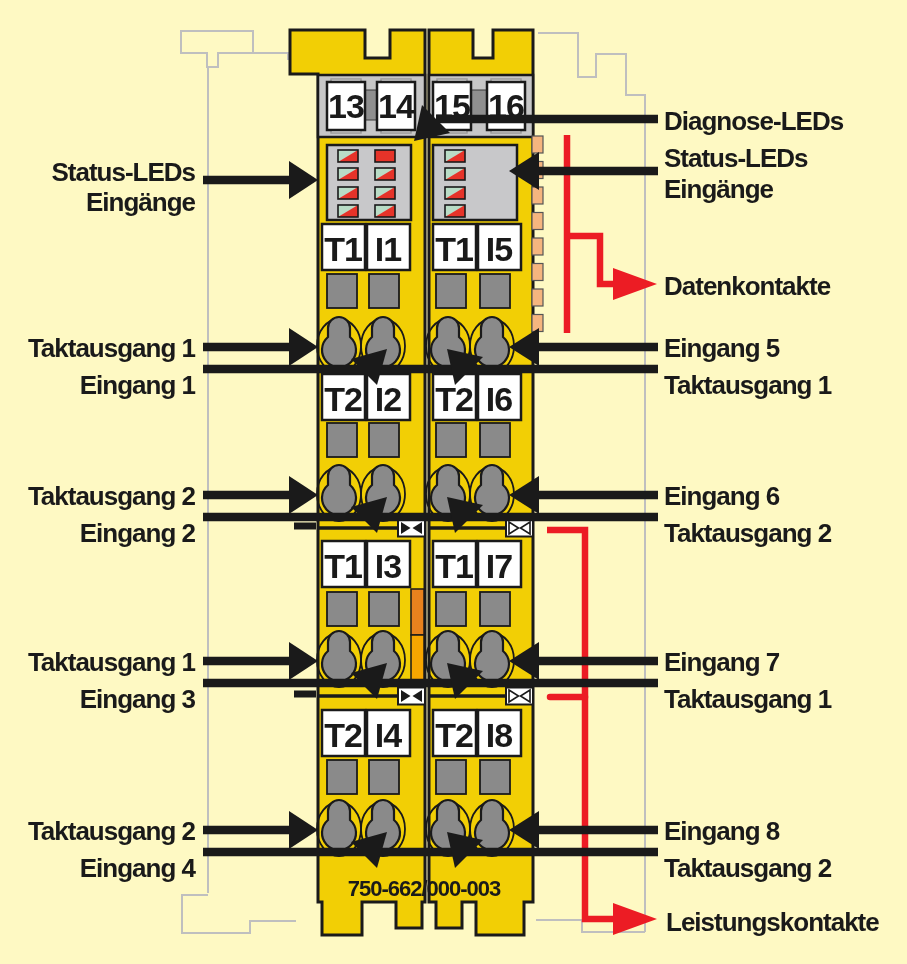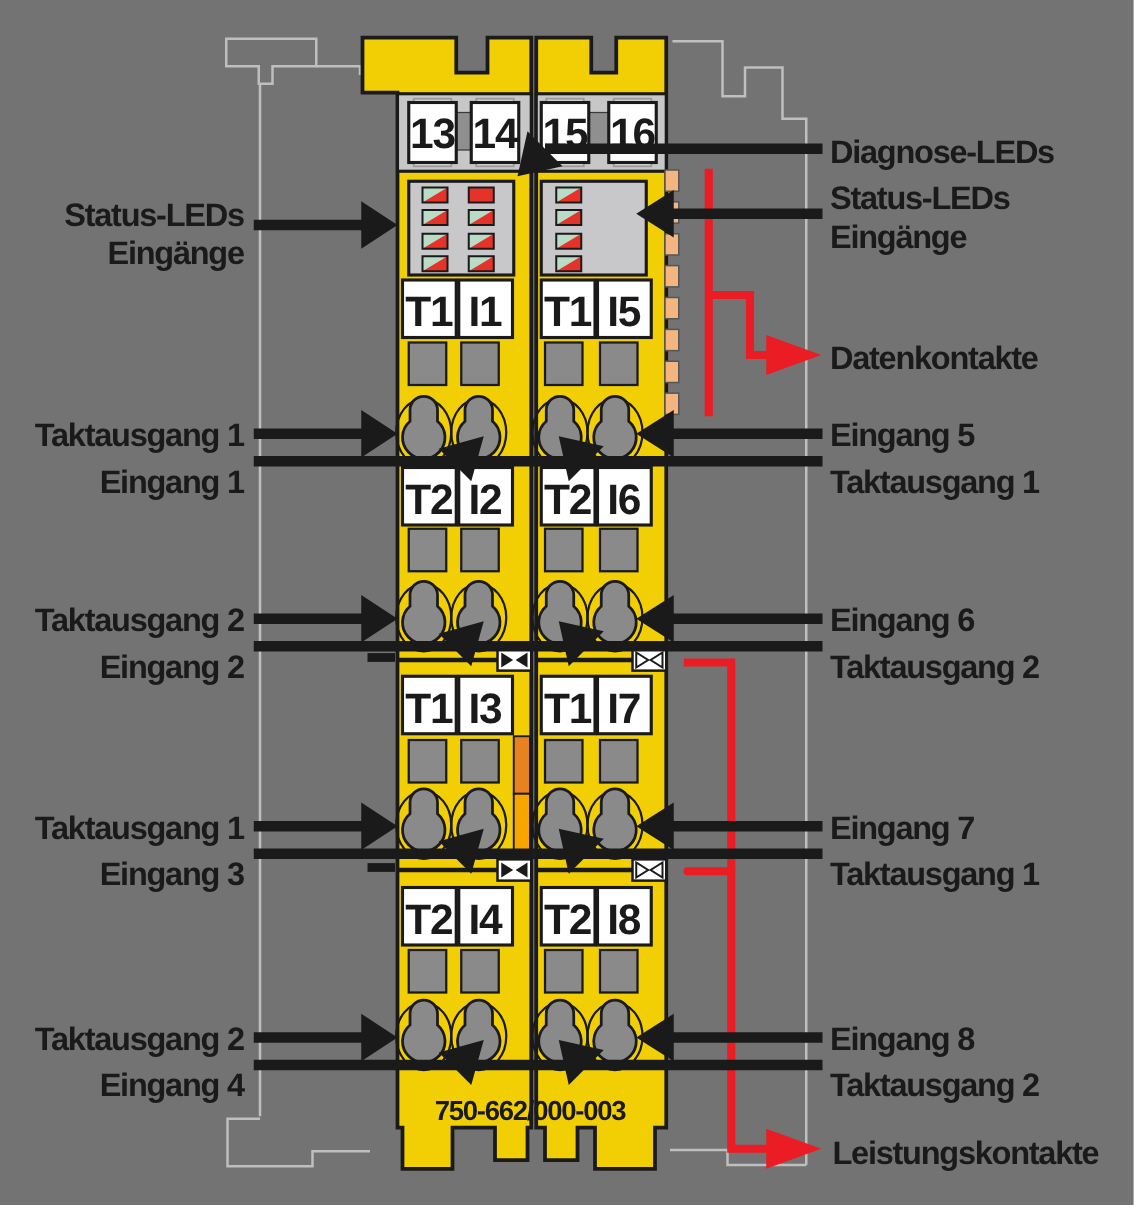--- a/index.html
+++ b/index.html
@@ -1,16 +1,16 @@
 <!DOCTYPE html>
 <html><head>
 <meta charset="utf-8">
 <style>
   html,body{margin:0;padding:0;background:#ffffff;}
-  .stage{position:relative;width:907px;height:964px;background:#737373;overflow:hidden;
+  .stage{position:relative;width:907px;height:964px;background:#fef9c3;overflow:hidden;
          font-family:"Liberation Sans",sans-serif;}
   svg{display:block}
   .ghost{fill:none;stroke:#bfbfbf;stroke-width:2;}
   .mod{fill:#f2cf05;stroke:#1a1a1a;stroke-width:3;stroke-linejoin:miter;}
   .band{fill:#c7c7c7;stroke:#1a1a1a;stroke-width:2.5;}
   .rail{fill:#dcdcdc;stroke:#9b9b9b;stroke-width:1.5;}
   .numbox{fill:#ffffff;stroke:#1a1a1a;stroke-width:2.5;}
   .conn{fill:#8f8f8f;stroke:#3a3a3a;stroke-width:1;}
   .ledblock{fill:#c8c8ca;stroke:#1a1a1a;stroke-width:2.5;}
   .termbox{fill:#ffffff;stroke:#1a1a1a;stroke-width:2.5;}

